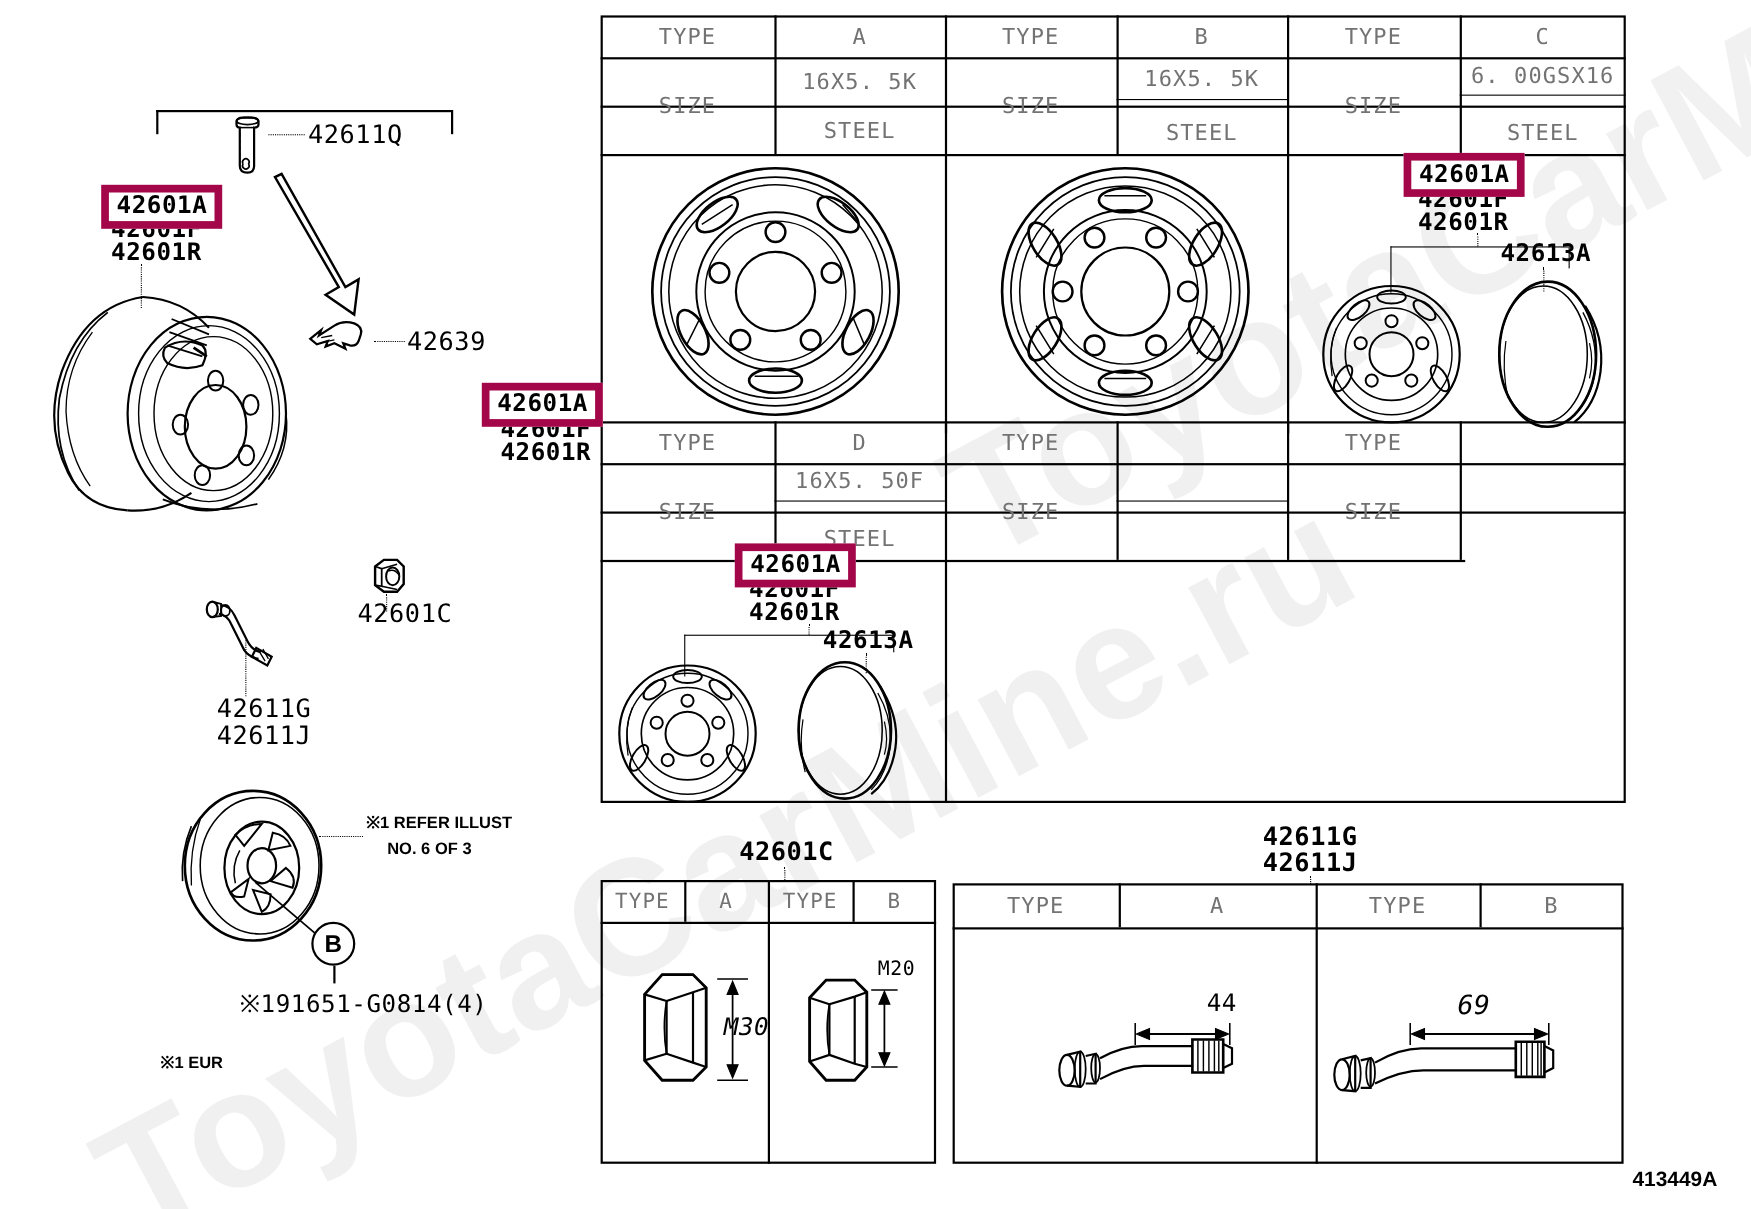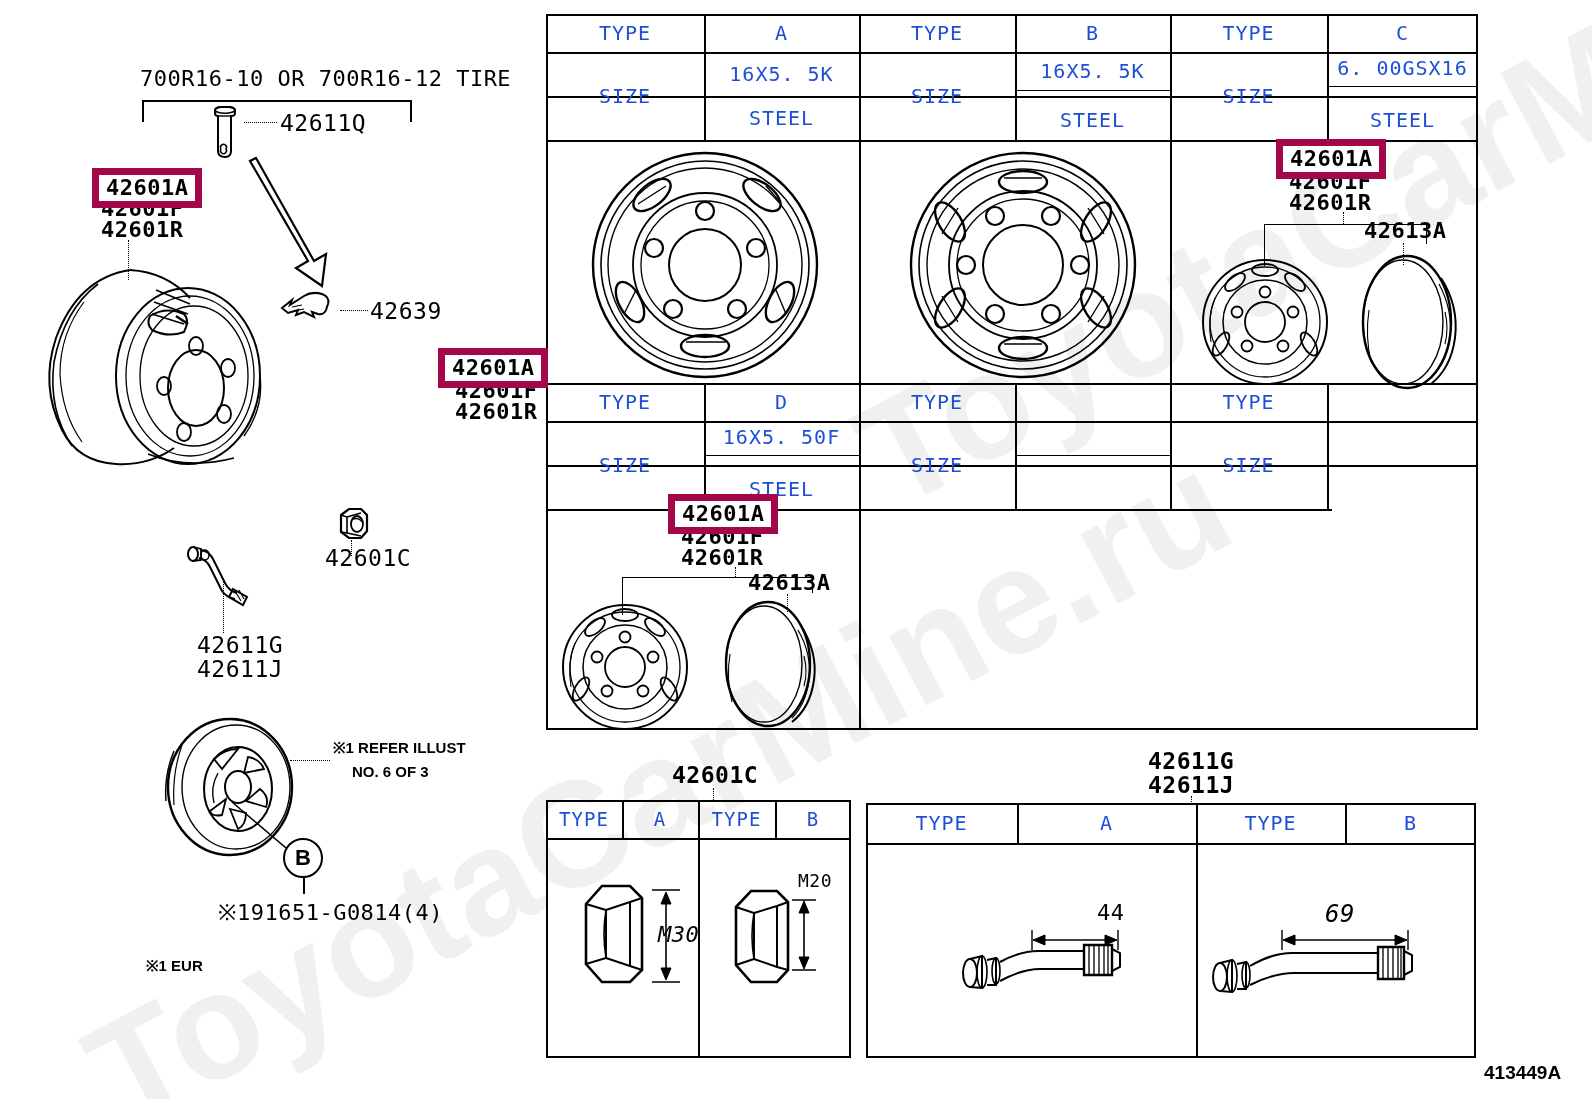--- a/index.html
+++ b/index.html
@@ -71,36 +71,35 @@
   .leader { position: absolute; border-top: 1.5px dotted #000; height: 0; }
   .leader-v { position: absolute; border-left: 1.5px dotted #000; width: 0; }
 
   
   .tbl { position: absolute; border: 2px solid #000; background: transparent; }
   .tcell {
     position: absolute;
     display: flex; align-items: center; justify-content: center;
     font-size: 20px;
     letter-spacing: 1px;
-    color: #1d4ed8;
+    color: #737373;
   }
 
   svg { display: block; overflow: visible; }
   .dwg { position: absolute; }
   .dwg svg { stroke: #000; fill: none; }
 </style>
 </head>
 <body>
 
 <div id="sheet">
 
   <div class="watermark wm-a">ToyotaCarMine.ru</div>
   <div class="watermark wm-b">ToyotaCarMine.ru</div>
 
-  <div class="lbl" style="left:140px; top:66px; font-size:22px;">700R16-10 OR 700R16-12 TIRE</div>
   <div class="hline" style="left:142px; top:100px; width:268px;"></div>
   <div class="vline" style="left:142px; top:100px; height:22px;"></div>
   <div class="vline" style="left:410px; top:100px; height:22px;"></div>
 
   <div class="dwg" style="left:205px; top:105px;">
     <svg width="46" height="60" viewBox="0 0 46 60">
       <path d="M10,6 Q10,2 16,2 L24,2 Q30,2 30,6 L30,8 Q30,11 26,11 L26,46 Q26,52 20,52 Q13,52 13,46 L13,11 Q10,11 10,8 Z" stroke-width="2"></path>
       <path d="M13,11 L26,11" stroke-width="1.4"></path>
       <ellipse cx="20" cy="5" rx="10" ry="3.2" stroke-width="1.6"></ellipse>
       <path d="M16,44 a3,3 0 1,0 5,0 a3,3 0 1,0 -5,0" stroke-width="1.5"></path>

